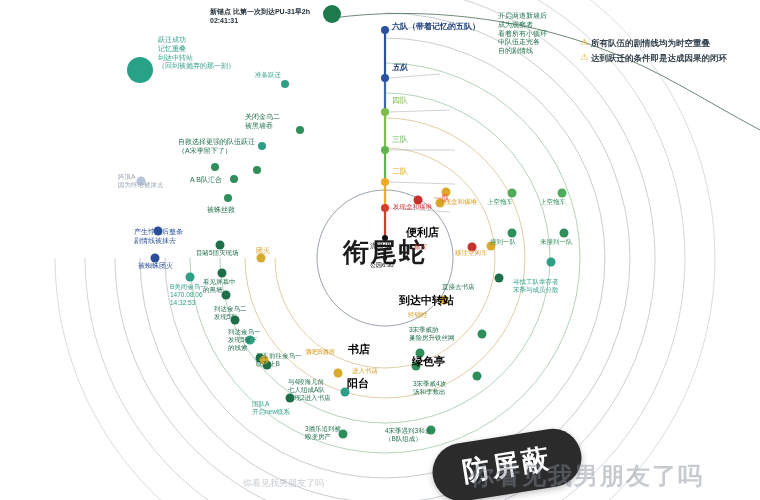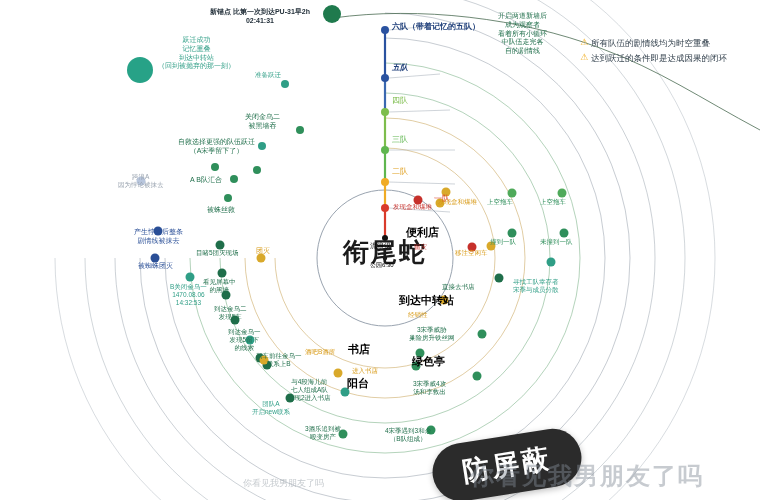--- a/index.html
+++ b/index.html
@@ -5,21 +5,21 @@
   html,body{margin:0;padding:0;}
   body{
     width:760px;height:500px;overflow:hidden;position:relative;
     background:#ffffff;
     font-family:"Liberation Sans","DejaVu Sans",sans-serif;
     color:#333;
   }
   #stage{position:absolute;left:0;top:0;width:760px;height:500px;}
   svg#canvas{position:absolute;left:0;top:0;width:760px;height:500px;}
 
-  .lbl{position:absolute;white-space:pre;line-height:1.25;pointer-events:none;text-align:center;}
+  .lbl{position:absolute;white-space:pre;line-height:1.25;pointer-events:none;}
 
   
   .t6{font-size:6px;}
   .t65{font-size:6.5px;}
   .t7{font-size:7px;}
   .t8{font-size:8px;}
   .t11{font-size:11px;}
 
   .bold{font-weight:bold;}
   .c-dark{color:#24313b;}
@@ -34,21 +34,21 @@
   .c-black{color:#000;}
 
   .center-title{
     position:absolute;left:305px;top:235px;width:160px;text-align:center;
     font-size:26px;font-weight:bold;color:#1b1b1b;letter-spacing:2px;
   }
 
   .warn-box{position:absolute;left:580px;top:38px;}
   .warn-row{display:flex;align-items:flex-start;gap:3px;margin-bottom:3px;}
   .warn-ico{color:#f0ad1e;font-size:9px;line-height:1;}
-  .warn-txt{font-size:8.5px;color:#33414d;font-weight:normal;white-space:nowrap;}
+  .warn-txt{font-size:8.5px;color:#33414d;font-weight:bold;white-space:nowrap;}
 
   .badge{
     position:absolute;left:432px;top:436px;width:150px;height:58px;
     background:#2b2b2b;border-radius:29px;
     transform:rotate(-9deg);
     box-shadow:0 2px 6px rgba(0,0,0,.25);
   }
   .badge-txt{
     position:absolute;left:0;top:0;width:150px;height:58px;
     display:flex;align-items:center;justify-content:center;

